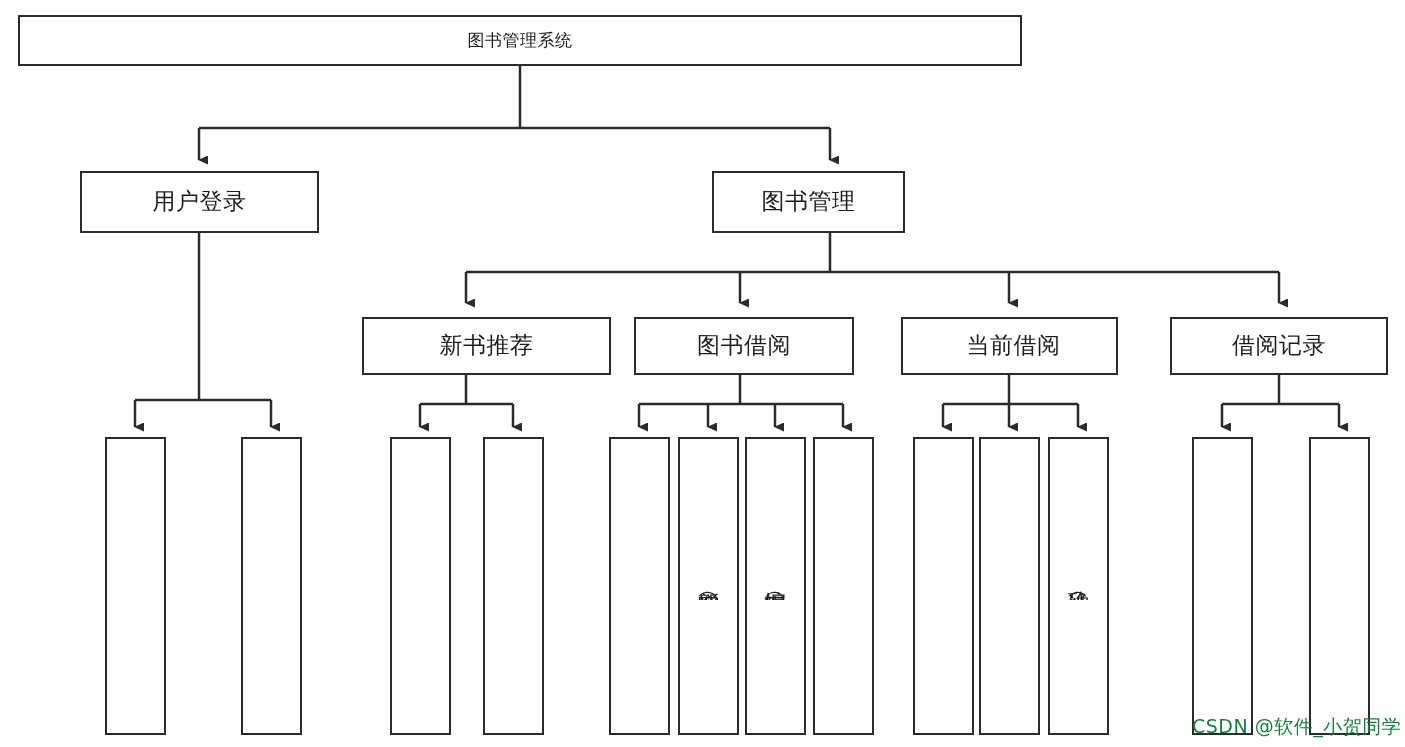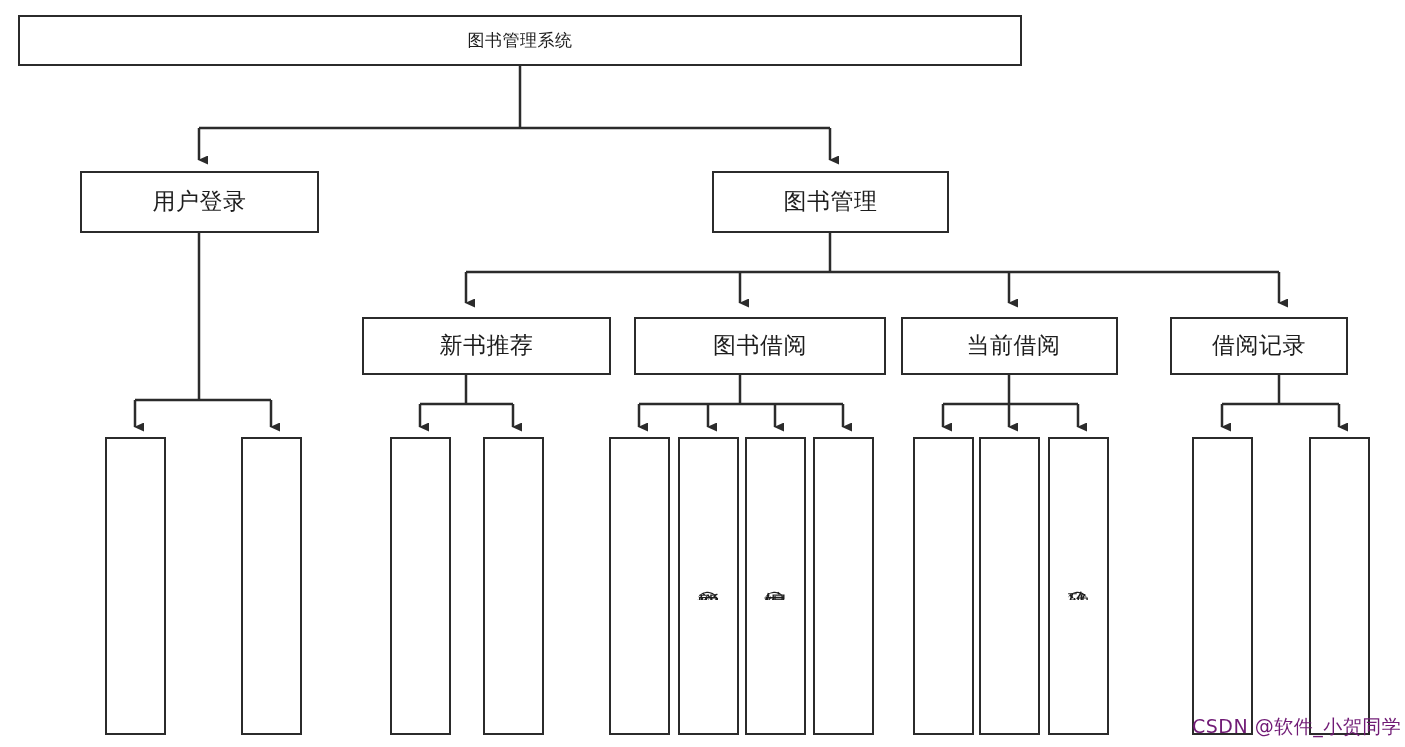--- a/index.html
+++ b/index.html
@@ -65,21 +65,21 @@
     letter-spacing: 4px;
     max-height: 100%;
     overflow: hidden;
   }
   .node.vert.tall .label {
     letter-spacing: 3px;
   }
   .watermark {
     position: absolute;
     font-size: 19px;
-    color: #701a75;
+    color: #15803d;
     white-space: nowrap;
     z-index: 5;
     letter-spacing: 0.5px;
   }
 </style>
 </head>
 <body>
 
 <div id="canvas">
 
@@ -133,34 +133,34 @@
     </g>
   </svg>
 
   <div class="node horiz root" style="left:18px; top:15px; width:1004px; height:51px;">
     <span class="label">图书管理系统</span>
   </div>
 
   <div class="node horiz" style="left:80px; top:171px; width:239px; height:62px;">
     <span class="label">用户登录</span>
   </div>
-  <div class="node horiz" style="left:712px; top:171px; width:237px; height:62px;">
+  <div class="node horiz" style="left:712px; top:171px; width:193px; height:62px;">
     <span class="label">图书管理</span>
   </div>
 
   <div class="node horiz" style="left:362px; top:317px; width:249px; height:58px;">
     <span class="label">新书推荐</span>
   </div>
-  <div class="node horiz" style="left:634px; top:317px; width:252px; height:58px;">
+  <div class="node horiz" style="left:634px; top:317px; width:220px; height:58px;">
     <span class="label">图书借阅</span>
   </div>
   <div class="node horiz" style="left:901px; top:317px; width:217px; height:58px;padding-left:8px;">
     <span class="label">当前借阅</span>
   </div>
-  <div class="node horiz" style="left:1170px; top:317px; width:178px; height:58px;">
+  <div class="node horiz" style="left:1170px; top:317px; width:218px; height:58px;">
     <span class="label">借阅记录</span>
   </div>
 
   <div class="node vert" style="left:105px; top:437px; width:61px; height:298px;">
     <span class="label">用户登录</span>
   </div>
   <div class="node vert" style="left:241px; top:437px; width:61px; height:298px;">
     <span class="label">注销登录</span>
   </div>
 

